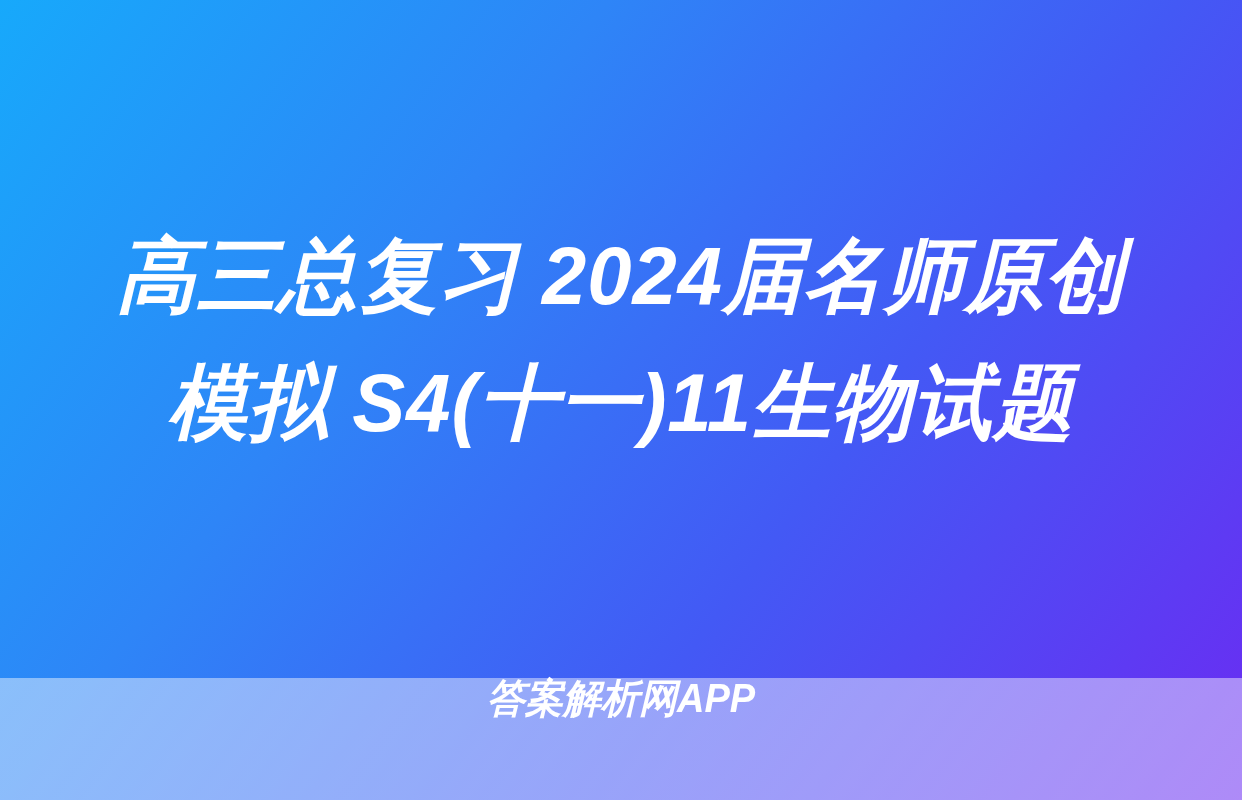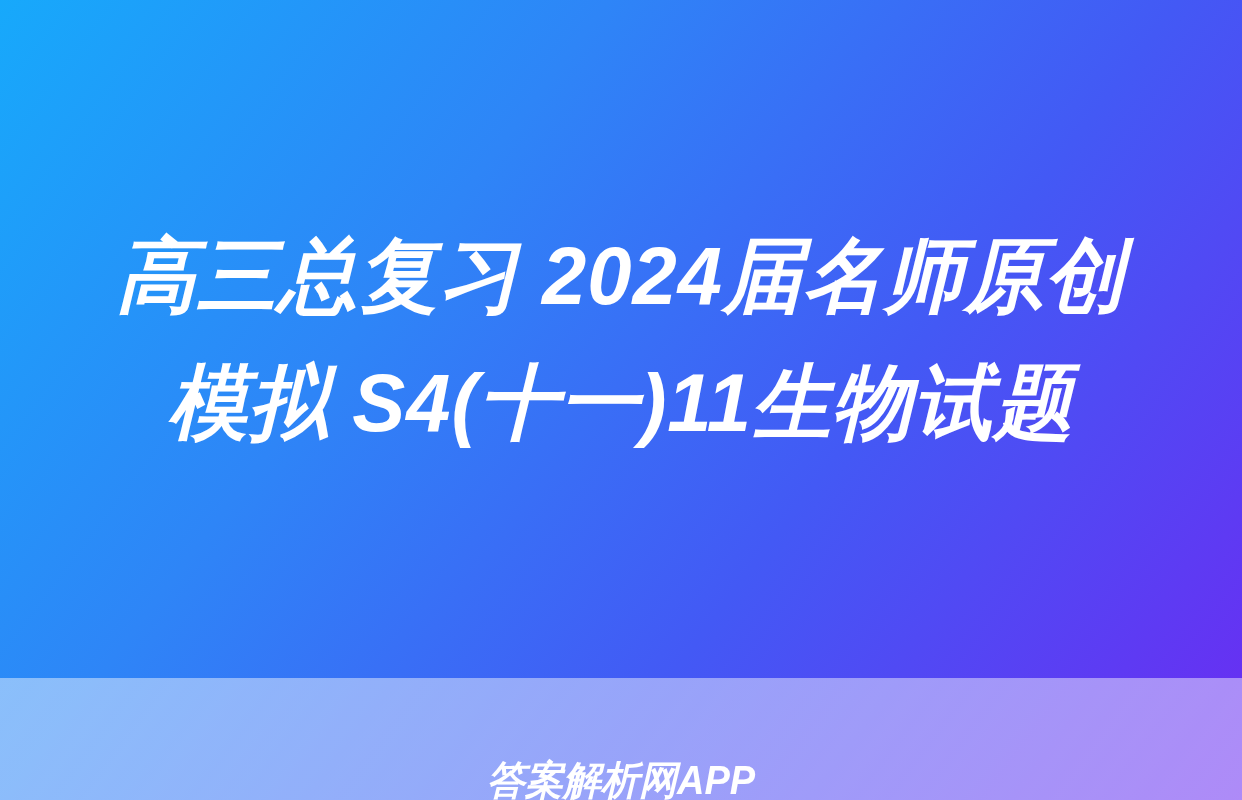--- a/index.html
+++ b/index.html
@@ -71,21 +71,21 @@
     background:
       linear-gradient(rgba(255,255,255,0.45), rgba(255,255,255,0.45)),
       linear-gradient(127deg,
                 #17A9FB 0%,
                 #2E85F7 33%,
                 #4359F5 64%,
                 #6B2BF2 100%);
     background-size: 100% 100%, 1242px 800px;
     background-position: 0 0, 0 -678px;
     display: flex;
-    align-items: flex-end;
+    align-items: flex-start;
     justify-content: center;
   }
 
   .watermark-text {
     margin: 0;
     color: #ffffff;
     font-family: "Liberation Sans", "DejaVu Sans", sans-serif;
     font-size: 40px;
     font-weight: 700;
     font-style: italic;

